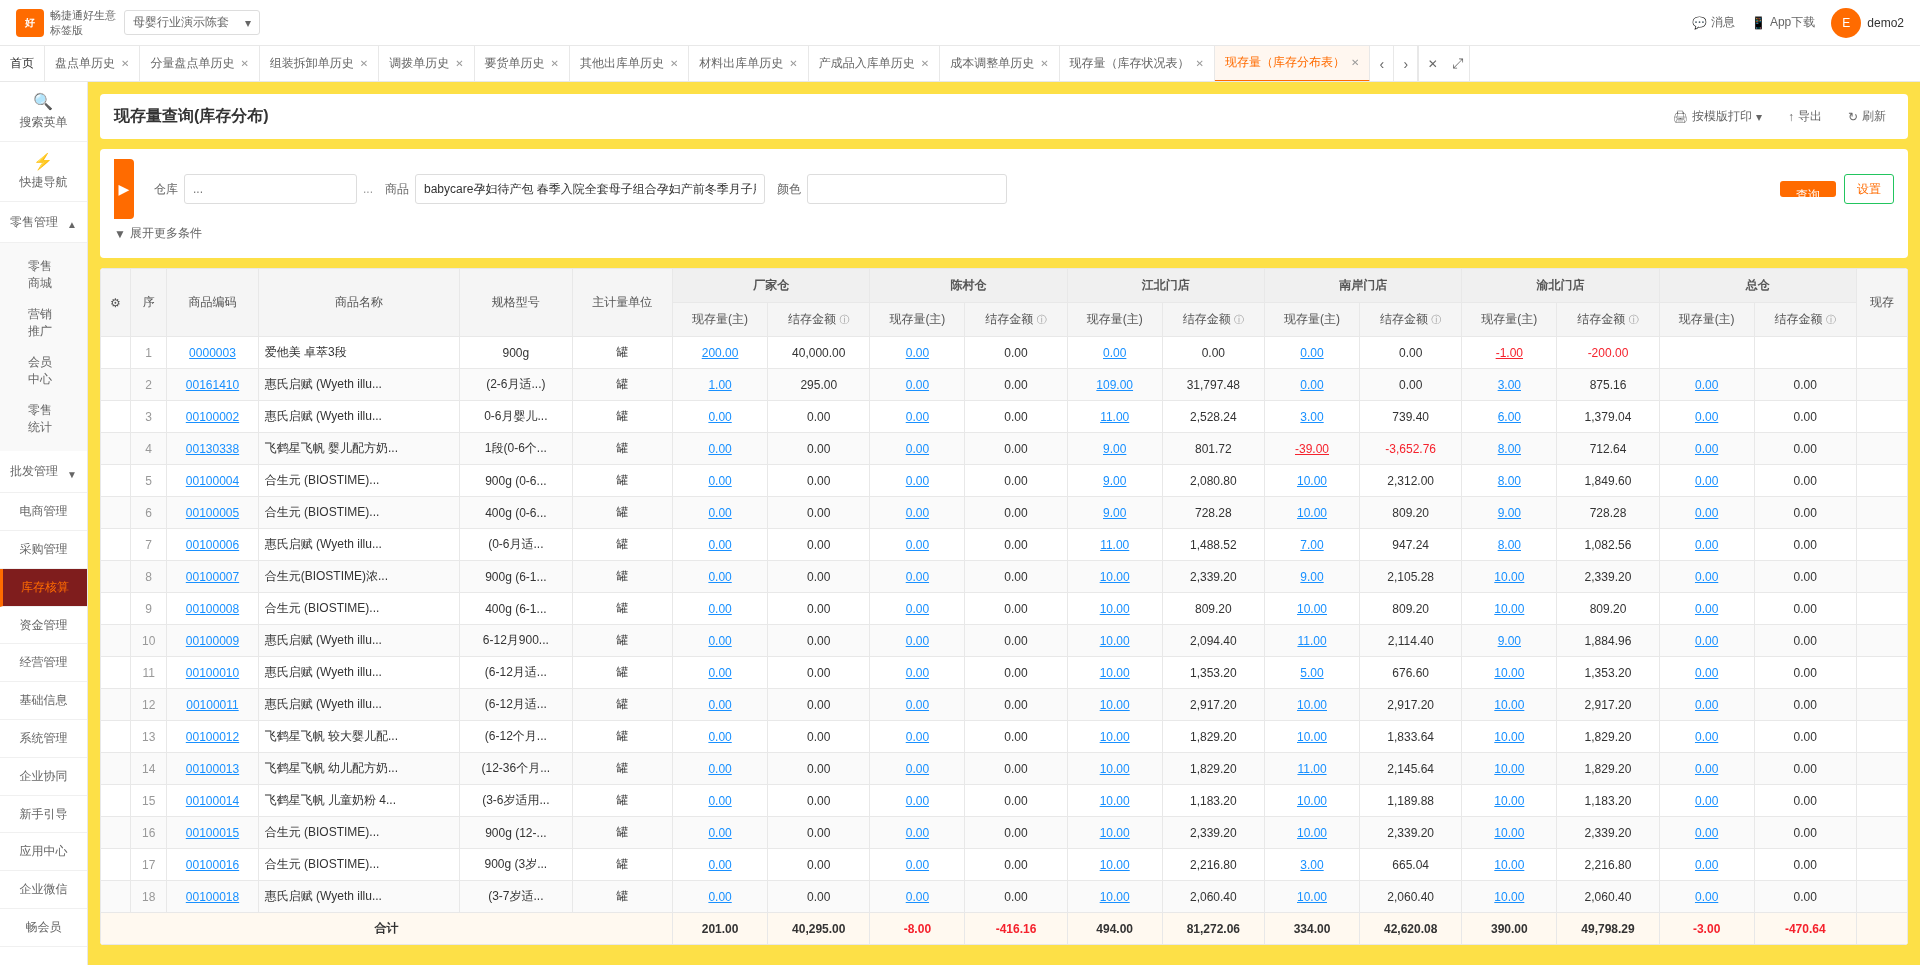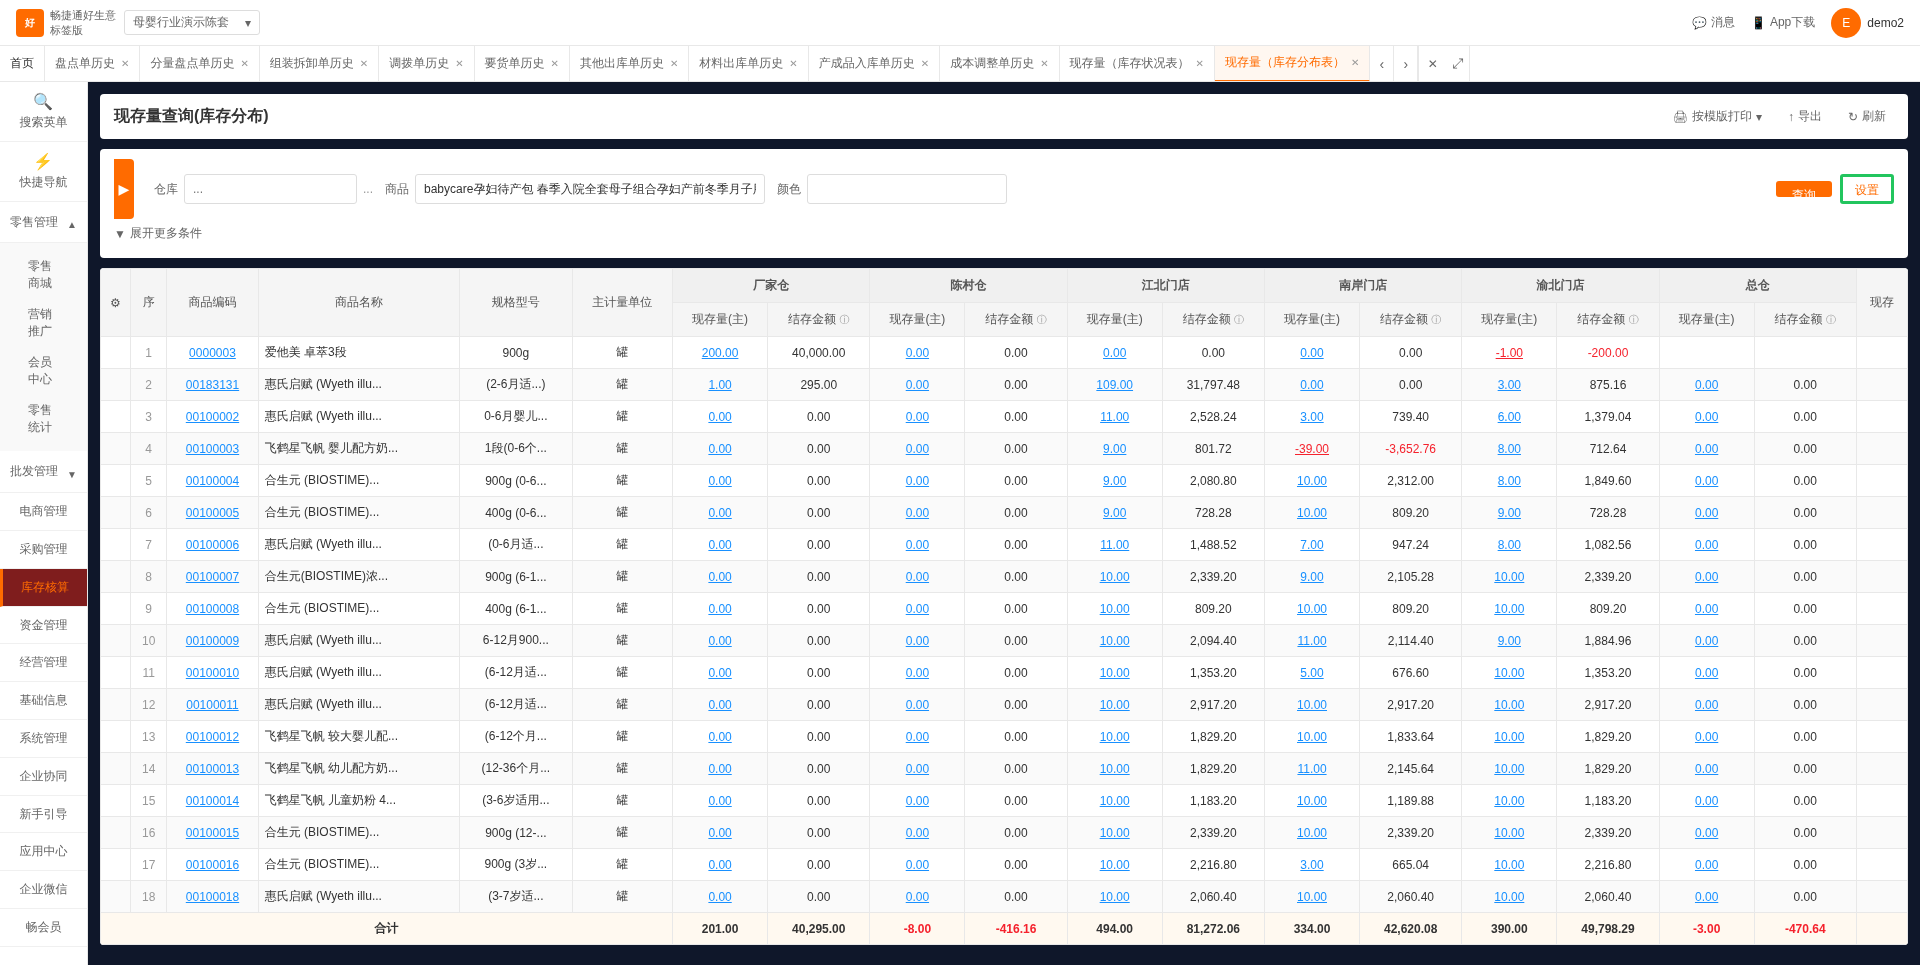--- a/index.html
+++ b/index.html
@@ -100,21 +100,21 @@
     .sidebar-item.has-arrow { display: flex; justify-content: space-between; align-items: flex-end; padding: 12px 10px; }
     .sidebar-sub { background: #f9f9f9; padding: 8px 16px; }
     .sidebar-sub-item { padding: 7px 12px; font-size: 12px; color: #666; cursor: pointer; }
 
     
     .main-content {
       margin-top: 82px;
       margin-left: 88px;
       padding: 12px;
       min-height: calc(100vh - 82px);
-      background: #0f172a;
+      background: #fde047;
     }
 
     
     .page-header {
       display: flex;
       align-items: center;
       justify-content: space-between;
       margin-bottom: 10px;
       background: #fff;
       padding: 10px 14px;
@@ -168,21 +168,21 @@
       border: none;
       border-radius: 3px;
       padding: 6px 16px;
       font-size: 12px;
       cursor: pointer;
       height: 16px;
     }
     .settings-btn {
       background: #fff;
       color: #ff6b00;
-      border: 3px solid #22c55e;
+      border: 1px solid #22c55e;
       border-radius: 3px;
       padding: 5px 12px;
       font-size: 12px;
       cursor: pointer;
       height: 30px;
     }
     .filter-dots { color: #999; }
 
     
     .table-area {
@@ -502,21 +502,21 @@
     <td class="">0.00</td>
     <td class="link red">-1.00</td>
     <td class="red">-200.00</td>
     <td class="link"></td>
     <td></td>
     <td></td>
   </tr>
           <tr>
     <td></td>
     <td class="idx">2</td>
-    <td class="link">00183131</td>
+    <td class="link">00161410</td>
     <td class="left">惠氏启赋 (Wyeth illu...</td>
     <td>(2-6月适...)</td>
     <td>罐</td>
     <td class="link">1.00</td>
     <td>295.00</td>
     <td class="link">0.00</td>
     <td>0.00</td>
     <td class="link">109.00</td>
     <td>31,797.48</td>
     <td class="link">0.00</td>
@@ -544,21 +544,21 @@
     <td class="">739.40</td>
     <td class="link">6.00</td>
     <td class="">1,379.04</td>
     <td class="link">0.00</td>
     <td>0.00</td>
     <td></td>
   </tr>
           <tr>
     <td></td>
     <td class="idx">4</td>
-    <td class="link">00100003</td>
+    <td class="link">00130338</td>
     <td class="left">飞鹤星飞帆 婴儿配方奶...</td>
     <td>1段(0-6个...</td>
     <td>罐</td>
     <td class="link">0.00</td>
     <td>0.00</td>
     <td class="link">0.00</td>
     <td>0.00</td>
     <td class="link">9.00</td>
     <td>801.72</td>
     <td class="link red">-39.00</td>

